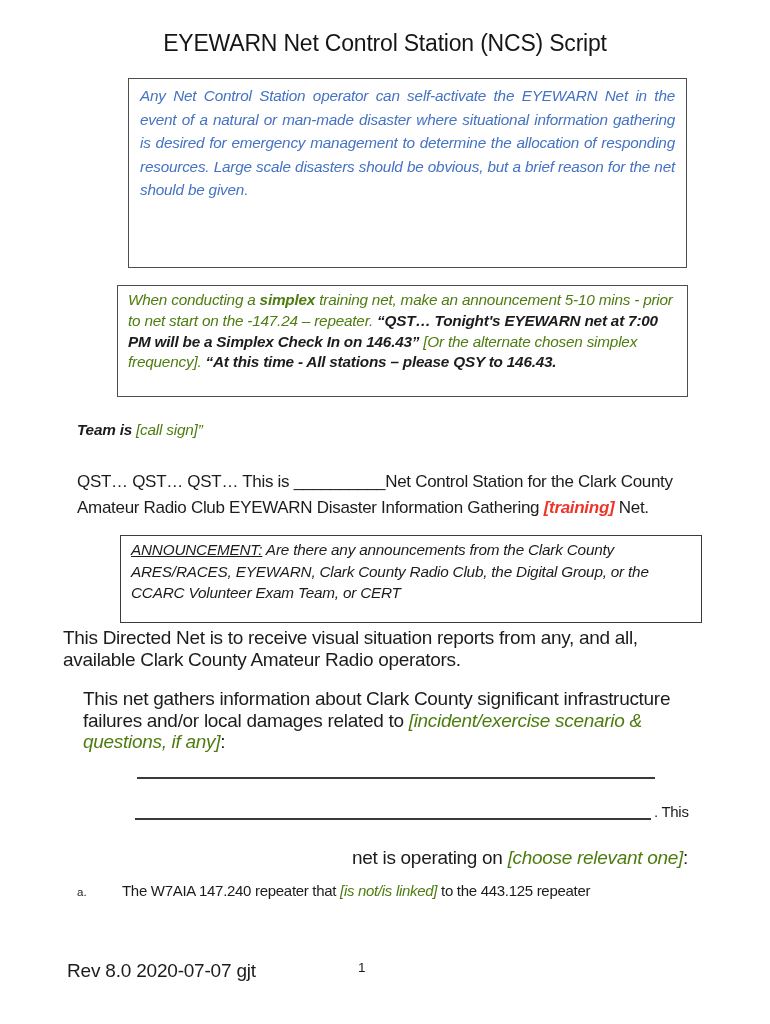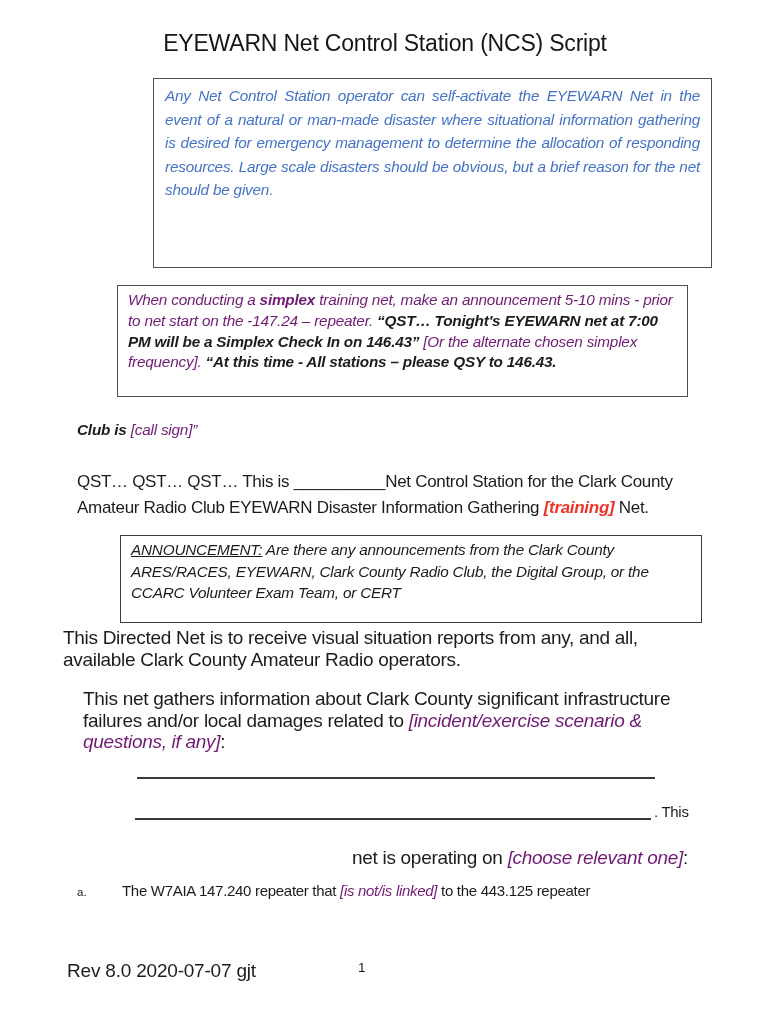--- a/index.html
+++ b/index.html
@@ -15,37 +15,36 @@
   }
   .doc-title {
     position: absolute;
     top: 30px; left: 0; right: 0;
     text-align: center;
     font-size: 23px;
     font-weight: 400;
     color: #161616;
     letter-spacing: -0.2px;
   }
-  .blue { color: #701a75; }
+  .blue { color: #4d7c0f; }
   .red  { color: #EE352A; }
   .it   { font-style: italic; }
   .bd   { font-weight: 700; }
 
   .intro-box {
     position: absolute;
     top: 78px; left: 128px; width: 559px; height: 190px;
     border: 1.5px solid #4e4e4e;
     padding: 5px 11px 4px 11px;
     font-style: italic;
     color: #4472C4;
     font-size: 15.3px;
     line-height: 23.6px;
     text-align: justify;
     letter-spacing: -0.2px;
-    margin-left: 25px;
   }
   .intro-box p + p { margin-top: 6px; }
 
   .simplex-box {
     position: absolute;
     top: 285px; left: 117px; width: 571px; height: 112px;
     border: 1.5px solid #4e4e4e;
     padding: 4px 10px;
     font-style: italic;
     font-size: 15.3px;
@@ -147,21 +146,21 @@
 
   <div class="intro-box">
     <p>Any Net Control Station operator can self-activate the EYEWARN Net in the event of a natural or man-made disaster where situational information gathering is desired for emergency management to determine the allocation of responding resources.  Large scale disasters should be obvious, but a brief reason for the net should be given.</p>
   </div>
 
   <div class="simplex-box">
     <span class="blue">When conducting a </span><span class="blue bd">simplex</span><span class="blue"> training net, make an announcement 5-10 mins - prior to net start on the -147.24 – repeater.  </span><span class="bd">“QST… Tonight's EYEWARN net at 7:00 PM will be a Simplex Check In on 146.43” </span><span class="blue">[Or the alternate chosen simplex frequency].  </span><span class="bd">“At this time  - All stations – please QSY to 146.43.</span>
   </div>
 
   <div class="callsign-line">
-    <span class="bd">Club is </span><span class="blue">[call sign]”</span>
+    <span class="bd">Team is </span><span class="blue">[call sign]”</span>
   </div>
 
   <div class="qst-par">
     <span>QST… QST… QST… This is  </span><span>__________</span><span>Net Control Station for the Clark County Amateur Radio Club EYEWARN Disaster Information Gathering </span><span class="red bd it">[training]</span><span> Net.</span>
   </div>
 
   <div class="announcement-box">
     <span class="underlined">ANNOUNCEMENT:</span><span>  Are there any announcements from the Clark County ARES/RACES, EYEWARN, Clark County Radio Club, the Digital Group, or the CCARC Volunteer Exam Team, or CERT</span>
   </div>
 

